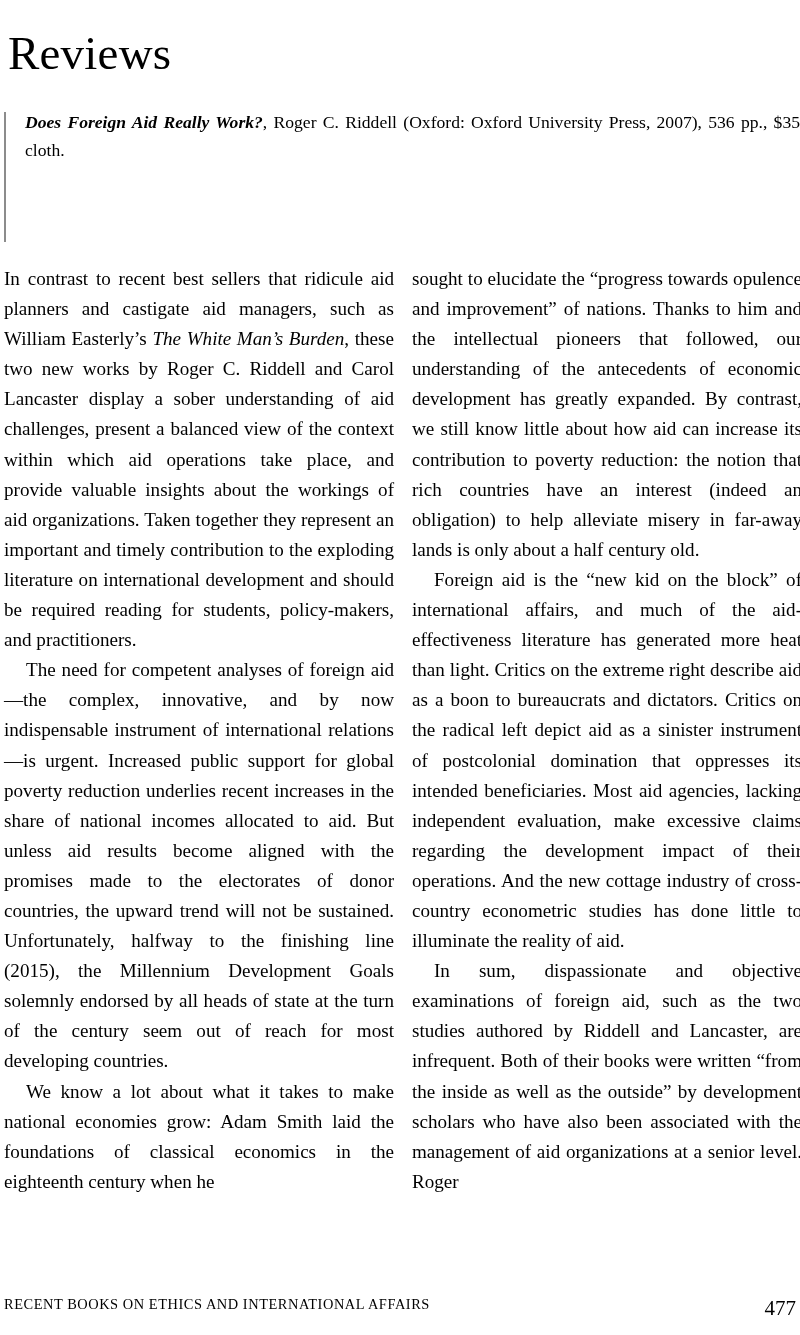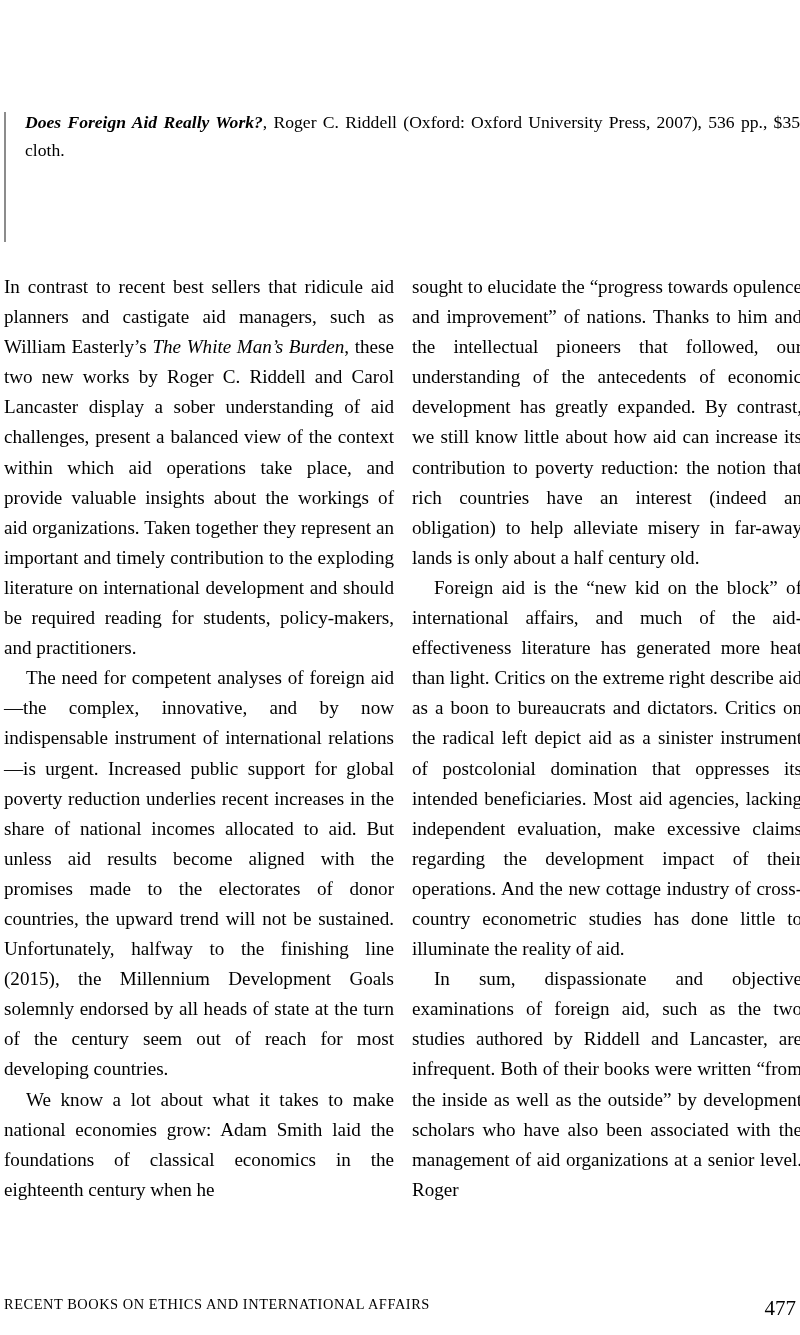--- a/index.html
+++ b/index.html
@@ -61,21 +61,21 @@
   }
   .citation-1 { margin-bottom: 16px; }
   .citation .title {
     font-weight: bold;
     font-style: italic;
   }
 
   
   .col {
     position: absolute;
-    top: 272px;
+    top: 264px;
     width: 390px;
     font-size: 19.1px;
     line-height: 30.1px;
     text-align: justify;
     text-justify: inter-word;
     -webkit-hyphens: none;
     hyphens: none;
   }
   .col-left  { left: 4px; }
   .col-right { left: 412px; }
@@ -114,20 +114,21 @@
     right: 0;
     top: 0;
     font-size: 21px;
   }
 </style>
 </head>
 <body>
 
 <div class="page">
 
+  <h1 class="page-title">Reviews</h1>
 
   <div class="citations">
     <div class="cite-rule"></div>
 
     <div class="citation citation-1">
       <span class="title">Does Foreign Aid Really Work?</span><span>, Roger C. Riddell (Oxford: Oxford University Press, 2007), 536 pp., $35 cloth.</span>
     </div>
 
   </div>
 

